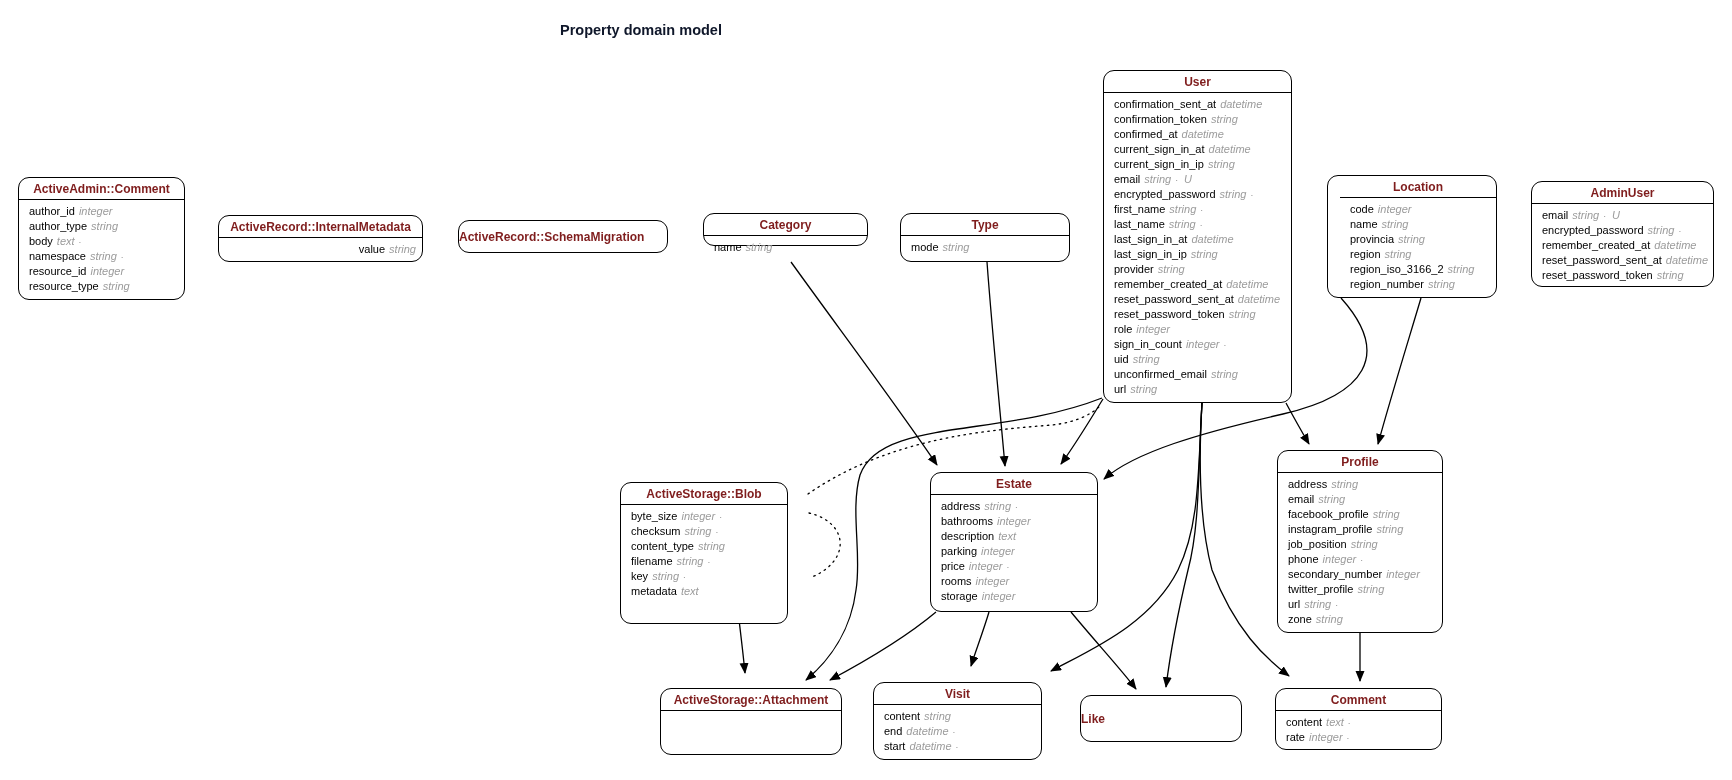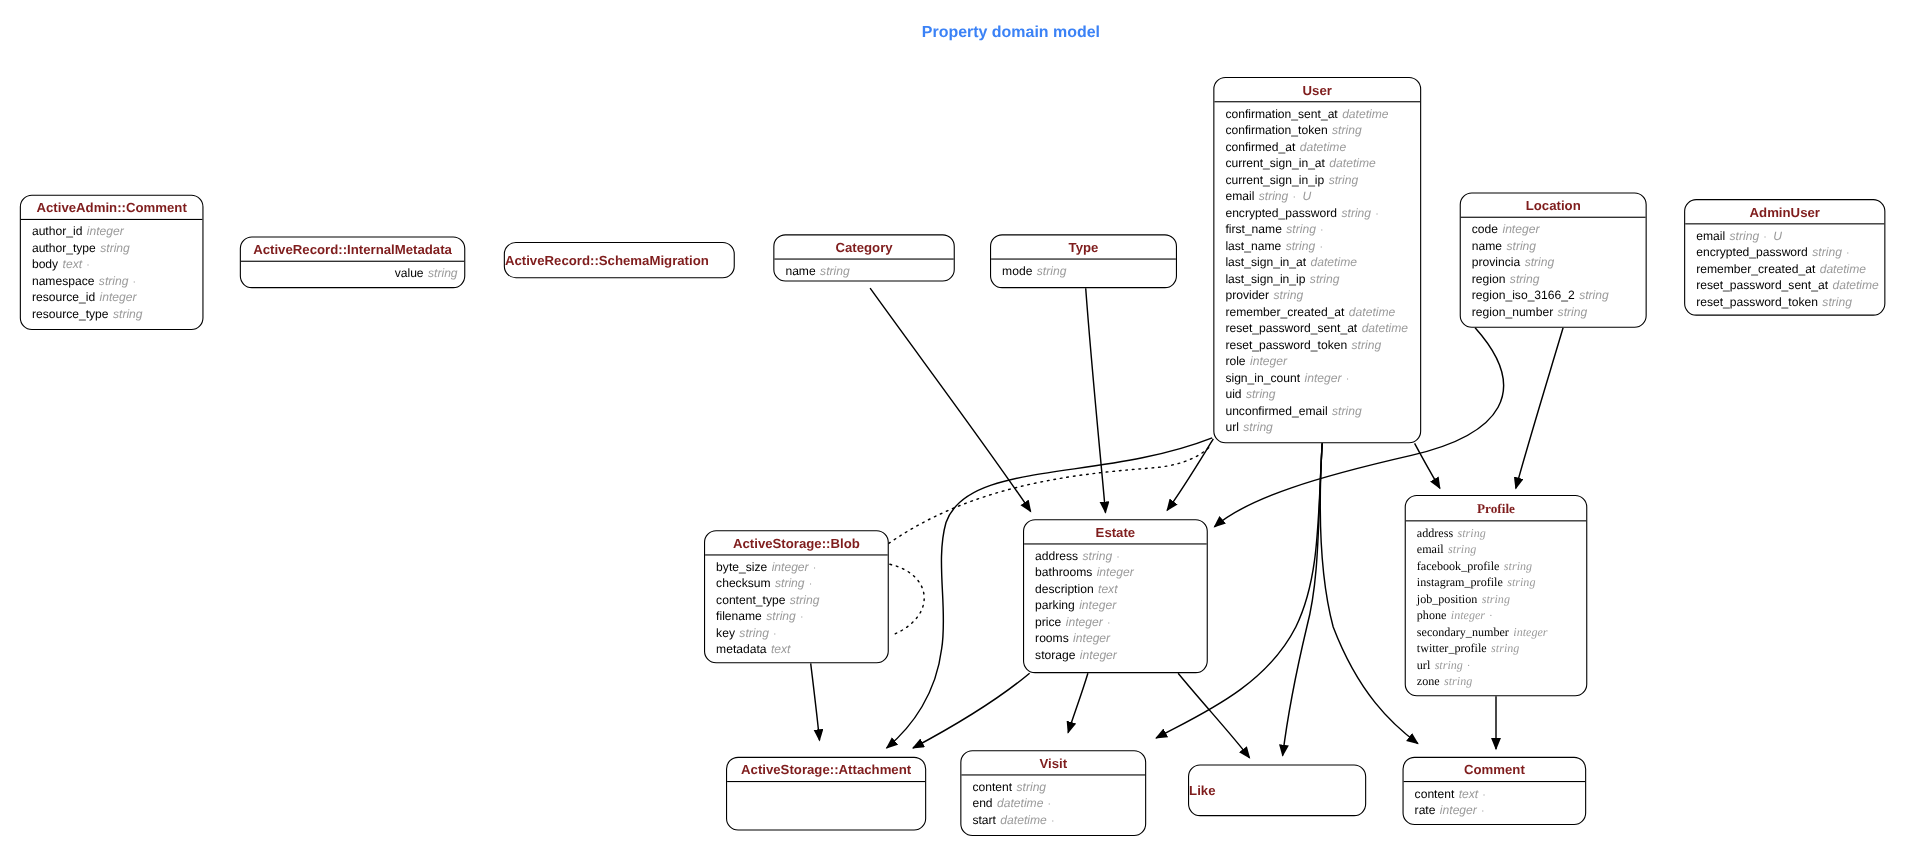--- a/index.html
+++ b/index.html
@@ -1,22 +1,22 @@
 <!DOCTYPE html>
 <html><head>
 <meta charset="utf-8">
 <style>
   html,body{margin:0;padding:0;background:#ffffff;}
   .canvas{
     position:relative;width:1732px;height:780px;background:#ffffff;
     font-family:"Liberation Sans",sans-serif;overflow:hidden;
   }
   .diagram-title{
-    position:absolute;left:560px;top:22px;width:440px;text-align:right;
-    font-size:14.5px;font-weight:bold;color:#3b82f6;
+    position:absolute;left:560px;top:22px;width:440px;text-align:left;
+    font-size:14.5px;font-weight:bold;color:#0f172a;
   }
   #edge-layer{position:absolute;left:0;top:0;width:1732px;height:780px;}
   .entity{
     position:absolute;background:#fff;border:1.5px solid #000;border-radius:11px;
     box-sizing:border-box;
   }
   .entity-title{
     font-weight:bold;font-size:12px;color:#7f1d1d;text-align:center;
     padding:4px 6px 3px 6px;white-space:nowrap;
   }
@@ -74,21 +74,21 @@
       </div>
       <div class="entity has-fields" style="left: 218px; top: 215px; width: 205px; height: 47px;">
         <div class="entity-title">ActiveRecord::InternalMetadata</div>
         <div class="fields" style="padding-left: 30px; text-align: right;">
           <div class="frow"><span class="fname">value</span><span class="ftype">string</span></div>
         </div>
       </div>
       <div class="entity no-fields" style="left: 458px; top: 220px; width: 210px; height: 33px;">
         <div class="entity-title">ActiveRecord::SchemaMigration</div>
       </div>
-      <div class="entity has-fields" style="left: 703px; top: 213px; width: 165px; height: 43px;">
+      <div class="entity has-fields" style="left: 703px; top: 213px; width: 165px; height: 33px;">
         <div class="entity-title">Category</div>
         <div class="fields">
           <div class="frow"><span class="fname">name</span><span class="ftype">string</span></div>
         </div>
       </div>
       <div class="entity has-fields" style="left: 900px; top: 213px; width: 170px; height: 49px;">
         <div class="entity-title">Type</div>
         <div class="fields">
           <div class="frow"><span class="fname">mode</span><span class="ftype">string</span></div>
         </div>
@@ -111,42 +111,42 @@
           <div class="frow"><span class="fname">remember_created_at</span><span class="ftype">datetime</span></div>
           <div class="frow"><span class="fname">reset_password_sent_at</span><span class="ftype">datetime</span></div>
           <div class="frow"><span class="fname">reset_password_token</span><span class="ftype">string</span></div>
           <div class="frow"><span class="fname">role</span><span class="ftype">integer</span></div>
           <div class="frow"><span class="fname">sign_in_count</span><span class="ftype">integer</span><span class="fdot">∙</span></div>
           <div class="frow"><span class="fname">uid</span><span class="ftype">string</span></div>
           <div class="frow"><span class="fname">unconfirmed_email</span><span class="ftype">string</span></div>
           <div class="frow"><span class="fname">url</span><span class="ftype">string</span></div>
         </div>
       </div>
-      <div class="entity has-fields" style="left: 1327px; top: 175px; width: 170px; height: 123px;">
+      <div class="entity has-fields" style="left: 1327px; top: 175px; width: 170px; height: 123px; padding-left: 12px;">
         <div class="entity-title">Location</div>
         <div class="fields">
           <div class="frow"><span class="fname">code</span><span class="ftype">integer</span></div>
           <div class="frow"><span class="fname">name</span><span class="ftype">string</span></div>
           <div class="frow"><span class="fname">provincia</span><span class="ftype">string</span></div>
           <div class="frow"><span class="fname">region</span><span class="ftype">string</span></div>
           <div class="frow"><span class="fname">region_iso_3166_2</span><span class="ftype">string</span></div>
           <div class="frow"><span class="fname">region_number</span><span class="ftype">string</span></div>
         </div>
       </div>
       <div class="entity has-fields" style="left: 1531px; top: 181px; width: 183px; height: 106px;">
         <div class="entity-title">AdminUser</div>
         <div class="fields">
           <div class="frow"><span class="fname">email</span><span class="ftype">string</span><span class="fdot">∙</span><span class="funiq">U</span></div>
           <div class="frow"><span class="fname">encrypted_password</span><span class="ftype">string</span><span class="fdot">∙</span></div>
           <div class="frow"><span class="fname">remember_created_at</span><span class="ftype">datetime</span></div>
           <div class="frow"><span class="fname">reset_password_sent_at</span><span class="ftype">datetime</span></div>
           <div class="frow"><span class="fname">reset_password_token</span><span class="ftype">string</span></div>
         </div>
       </div>
-      <div class="entity has-fields" style="left: 640px; top: 482px; width: 168px; height: 121px;">
+      <div class="entity has-fields" style="left: 620px; top: 482px; width: 168px; height: 142px;">
         <div class="entity-title">ActiveStorage::Blob</div>
         <div class="fields">
           <div class="frow"><span class="fname">byte_size</span><span class="ftype">integer</span><span class="fdot">∙</span></div>
           <div class="frow"><span class="fname">checksum</span><span class="ftype">string</span><span class="fdot">∙</span></div>
           <div class="frow"><span class="fname">content_type</span><span class="ftype">string</span></div>
           <div class="frow"><span class="fname">filename</span><span class="ftype">string</span><span class="fdot">∙</span></div>
           <div class="frow"><span class="fname">key</span><span class="ftype">string</span><span class="fdot">∙</span></div>
           <div class="frow"><span class="fname">metadata</span><span class="ftype">text</span></div>
         </div>
       </div>
@@ -155,21 +155,21 @@
         <div class="fields">
           <div class="frow"><span class="fname">address</span><span class="ftype">string</span><span class="fdot">∙</span></div>
           <div class="frow"><span class="fname">bathrooms</span><span class="ftype">integer</span></div>
           <div class="frow"><span class="fname">description</span><span class="ftype">text</span></div>
           <div class="frow"><span class="fname">parking</span><span class="ftype">integer</span></div>
           <div class="frow"><span class="fname">price</span><span class="ftype">integer</span><span class="fdot">∙</span></div>
           <div class="frow"><span class="fname">rooms</span><span class="ftype">integer</span></div>
           <div class="frow"><span class="fname">storage</span><span class="ftype">integer</span></div>
         </div>
       </div>
-      <div class="entity has-fields" style="left: 1277px; top: 450px; width: 166px; height: 183px; font-family: Liberation Serif, serif;">
+      <div class="entity has-fields" style="left: 1277px; top: 450px; width: 166px; height: 183px;">
         <div class="entity-title">Profile</div>
         <div class="fields">
           <div class="frow"><span class="fname">address</span><span class="ftype">string</span></div>
           <div class="frow"><span class="fname">email</span><span class="ftype">string</span></div>
           <div class="frow"><span class="fname">facebook_profile</span><span class="ftype">string</span></div>
           <div class="frow"><span class="fname">instagram_profile</span><span class="ftype">string</span></div>
           <div class="frow"><span class="fname">job_position</span><span class="ftype">string</span></div>
           <div class="frow"><span class="fname">phone</span><span class="ftype">integer</span><span class="fdot">∙</span></div>
           <div class="frow"><span class="fname">secondary_number</span><span class="ftype">integer</span></div>
           <div class="frow"><span class="fname">twitter_profile</span><span class="ftype">string</span></div>

